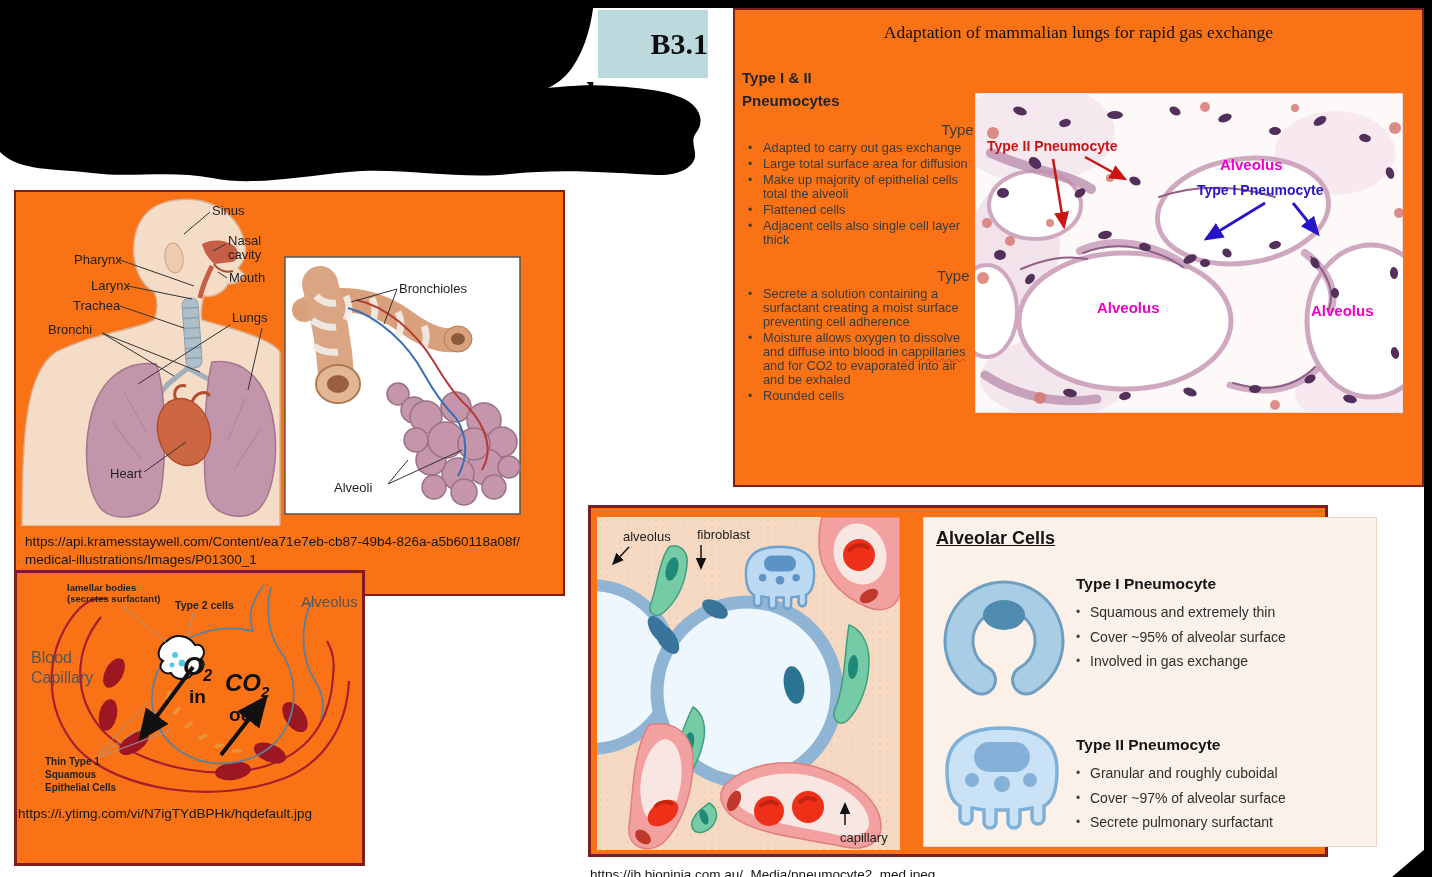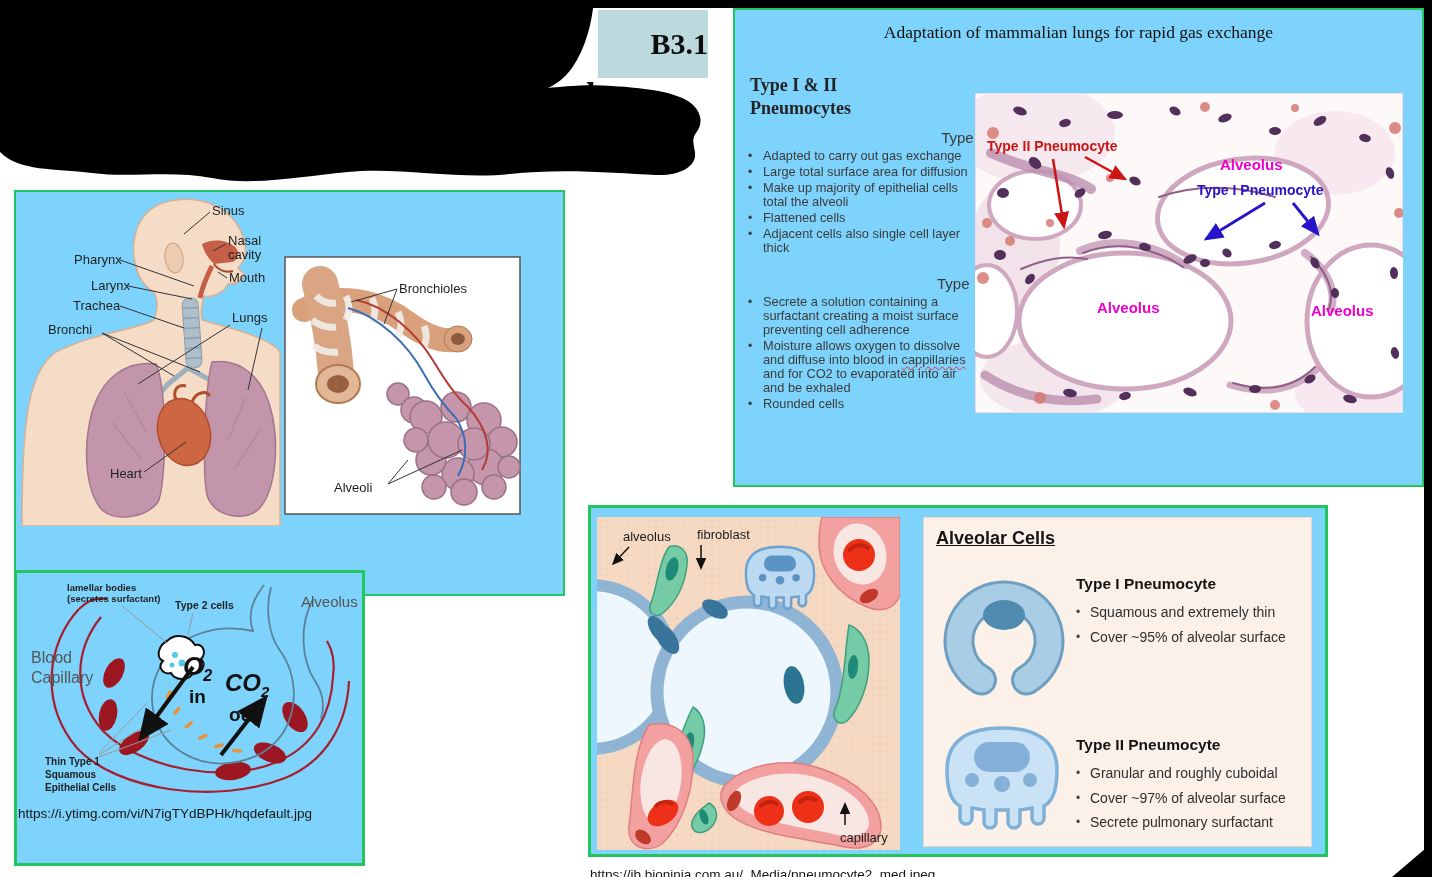--- a/index.html
+++ b/index.html
@@ -1,45 +1,45 @@
 <!DOCTYPE html>
 <html><head>
 <meta charset="utf-8">
 <style>
   html,body{margin:0;padding:0;background:#fff;}
   .stage{position:relative;width:1432px;height:877px;background:#fff;overflow:hidden;
          font-family:"Liberation Sans",sans-serif;color:#222;}
   .abs{position:absolute;}
-  .box{position:absolute;background:#7dd3fc;border:2px solid #22c55e;box-sizing:border-box;}
+  .box{position:absolute;background:#f97316;border:2px solid #7f1d1d;box-sizing:border-box;}
   .box.thick{border-width:3px;}
   
   .tag{position:absolute;left:598px;top:10px;width:110px;height:68px;background:#bcdade;
        display:flex;align-items:center;justify-content:flex-end;
        font-family:"Liberation Serif",serif;font-weight:bold;font-size:30px;color:#0c0c0c;}
   .obscured-letter{position:absolute;left:586px;top:76px;font-family:"Liberation Serif",serif;
        font-weight:bold;font-size:34px;color:#0c0c0c;z-index:1;}
   .blob-svg{position:absolute;left:0;top:0;z-index:2;pointer-events:none;}
   .edge-strip{position:absolute;right:0;top:0;width:8px;height:877px;background:#000;z-index:3;}
   .corner-tri{position:absolute;left:1392px;top:843px;width:40px;height:34px;background:#000;
        clip-path:polygon(100% 0,100% 100%,0 100%);z-index:3;}
   
   .slide-title{position:absolute;left:0;top:12px;width:100%;text-align:center;
        font-family:"Liberation Serif",serif;font-size:17.5px;color:#111;}
   .pneumo-col{position:absolute;left:7px;top:56px;width:240px;color:#3b3b3b;}
-  .pneumo-col h2{margin:8px;font-size:18px;line-height:23px;color:#242424;font-weight:bold;font-family:Liberation Serif, serif;}
+  .pneumo-col h2{margin:0;font-size:15px;line-height:23px;color:#242424;font-weight:bold;}
   .tier-label{font-size:15px;margin-top:9px;color:#3b3b3b;text-align:right;}
   .pneumo-col ul{list-style:none;margin:3px 4px 0 0;padding:0;font-size:12.8px;line-height:14px;}
   .pneumo-col li{position:relative;padding-left:21px;margin-bottom:2px;}
   .pneumo-col li::before{content:"•";position:absolute;left:6px;top:0;font-size:12px;}
   .mt18{margin-top:20px;}
   .misspell{text-decoration:underline wavy #d63333;text-decoration-thickness:1px;text-underline-offset:2px;}
   
   .src-url{position:absolute;font-size:13.5px;line-height:17.5px;color:#161616;}
   
-  .cells-panel{position:absolute;left:332px;top:9px;width:389px;height:330px;background:#fcf1e9;
+  .cells-panel{position:absolute;left:332px;top:9px;width:454px;height:330px;background:#fcf1e9;
        border:1px solid #ecd4c6;box-sizing:border-box;}
   .cells-panel h3{position:absolute;left:12px;top:10px;margin:0;font-size:18px;color:#141414;
        text-decoration:underline;font-weight:bold;}
   .cell-text{position:absolute;width:238px;color:#2e2e2e;}
   .cell-text h4{margin:0;font-size:15.5px;font-weight:bold;color:#141414;}
   .cell-text ul{list-style:none;margin:7px 0 0 0;padding:0;font-size:14px;line-height:24.5px;}
   .cell-text li{position:relative;padding-left:14px;}
   .cell-text li::before{content:"•";position:absolute;left:0;top:0;font-size:12px;color:#444;}
   svg text{font-family:"Liberation Sans",sans-serif;}
 </style>
@@ -272,20 +272,24 @@
         <line x1="381" y1="97" x2="335" y2="110" stroke="#333" stroke-width="1"></line>
         <line x1="381" y1="97" x2="368" y2="132" stroke="#333" stroke-width="1"></line>
         <text x="383" y="101" font-size="13" fill="#1f1f1f">Bronchioles</text>
         <line x1="372" y1="292" x2="392" y2="268" stroke="#333" stroke-width="1"></line>
         <line x1="372" y1="292" x2="446" y2="258" stroke="#333" stroke-width="1"></line>
         <text x="318" y="300" font-size="13" fill="#1f1f1f">Alveoli</text>
       </g>
     </svg>
   </div>
 
+  <div class="src-url" style="left:25px;top:533px;">
+    <div>https://api.kramesstaywell.com/Content/ea71e7eb-cb87-49b4-826a-a5b60118a08f/</div>
+    <div>medical-illustrations/Images/P01300_1</div>
+  </div>
 
   <div class="box thick" style="left:14px;top:570px;width:351px;height:296px;">
     <svg width="345" height="225" viewBox="0 0 345 225">
       <defs>
         <marker id="blackhead" markerWidth="9" markerHeight="9" refX="6" refY="3.5" orient="auto">
             <path d="M0,0 L8,3.5 L0,7 Z" fill="#111"></path>
           </marker>
       </defs>
 
       <g fill="none" stroke="#a51f2f" stroke-width="2.2">
@@ -444,20 +448,21 @@
           <path d="M-22.5,39 A45,45 0 1 1 22.5,39" fill="none" stroke="#6e9fc0" stroke-width="31" stroke-linecap="round"></path>
           <path d="M-22.5,39 A45,45 0 1 1 22.5,39" fill="none" stroke="#a9cde5" stroke-width="25" stroke-linecap="round"></path>
           <ellipse cx="0" cy="-26" rx="21" ry="15" fill="#4e8bae"></ellipse>
         </g>
       </svg>
       <div class="cell-text" style="left:152px;top:57px;">
         <h4>Type I Pneumocyte</h4>
         <ul>
           <li>Squamous and extremely thin</li>
           <li>Cover ~95% of alveolar surface</li>
+          <li>Involved in gas exchange</li>
         </ul>
       </div>
 
       <svg class="abs" style="left:8px;top:200px;" width="140" height="128" viewBox="0 0 140 128">
         <g transform="translate(70,62)">
           <path d="M-55,-10 C-55,-42 -30,-52 0,-52 C30,-52 55,-42 55,-10 C55,10 50,22 42,26 L42,38 C42,46 30,46 30,38 L30,28 L18,30 L18,42 C18,50 6,50 6,42 L6,30 L-6,30 L-6,42 C-6,50 -18,50 -18,42 L-18,30 L-30,28 L-30,38 C-30,46 -42,46 -42,38 L-42,26 C-50,22 -55,10 -55,-10 Z" fill="#c9e2f6" stroke="#7fb0d8" stroke-width="3.5"></path>
           <rect x="-28" y="-38" width="56" height="30" rx="15" fill="#85b1d8"></rect>
           <circle cx="-30" cy="0" r="7" fill="#85b1d8"></circle>
             <circle cx="0" cy="4" r="8" fill="#85b1d8"></circle>
             <circle cx="28" cy="0" r="7" fill="#85b1d8"></circle>

